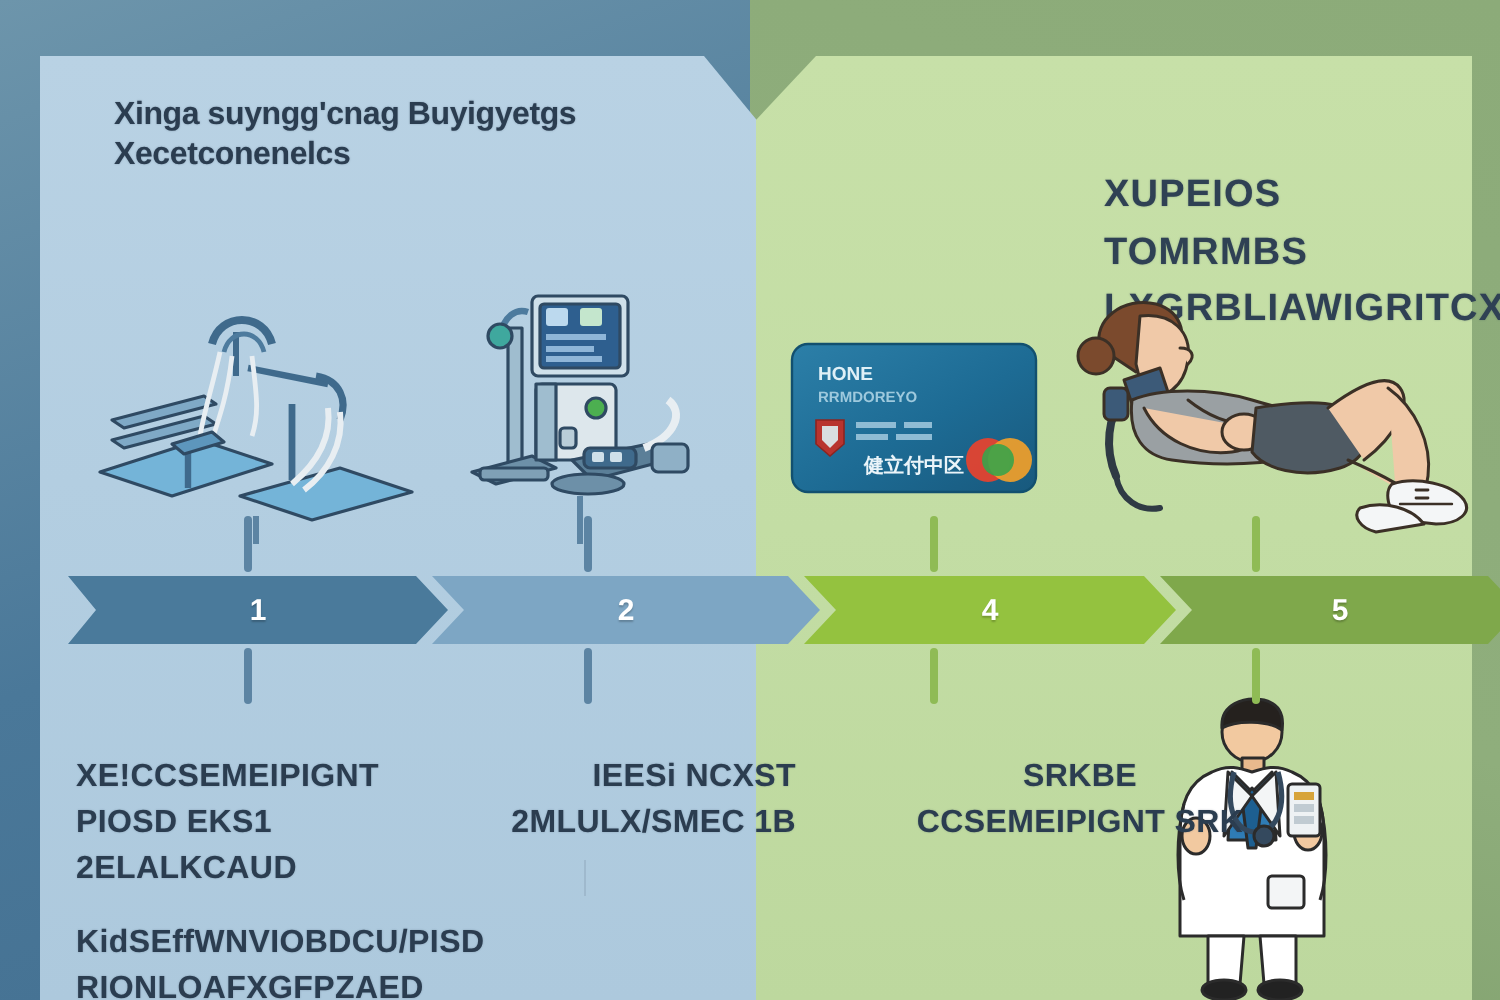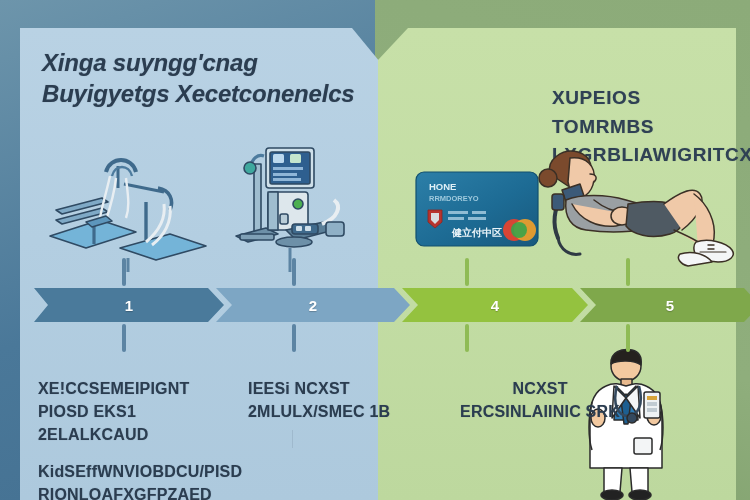--- a/index.html
+++ b/index.html
@@ -36,23 +36,22 @@
   
   .heading {
     position: absolute;
     color: #2b3d50;
     font-weight: bold;
     letter-spacing: -0.2px;
     line-height: 1.28;
     text-shadow: 0 0 1px rgba(43,61,80,.35);
   }
   #title-left {
-    left: 42px; top: 48px; width: 320px;
-    font-size: 24px;
-    font-style: italic;
+    left: 57px; top: 48px; width: 320px;
+    font-size: 16px;
   }
   #title-right {
     left: 552px; top: 84px; width: 190px;
     font-size: 19px;
     letter-spacing: .6px;
     line-height: 1.5;
     color: #2f4154;
   }
 
   
@@ -89,36 +88,36 @@
   .cap {
     position: absolute;
     color: #2b3d50;
     font-size: 16px;
     font-weight: bold;
     line-height: 1.45;
     letter-spacing: .2px;
     text-shadow: 0 0 1px rgba(43,61,80,.3);
   }
   #cap-1  { left: 38px;  top: 377px; width: 180px; }
-  #cap-2  { left: 248px; top: 377px; width: 150px; text-align: left; }
+  #cap-2  { left: 248px; top: 377px; width: 150px; text-align: right; }
   #cap-3  { left: 455px; top: 377px; width: 170px; text-align: center; }
   #cap-4  { left: 38px;  top: 460px; width: 190px; }
   #cap-5  { left: 262px; top: 460px; width: 120px; text-align: center; }
 
   
   #mini-divider {
     position: absolute; left: 292px; top: 430px;
     width: 1px; height: 18px; background: #9fb9cd;
   }
 
   
   .illus { position: absolute; }
   #illus-gym     { left: 40px;  top: 148px; width: 175px; height: 124px; }
   #illus-monitor { left: 226px; top: 142px; width: 130px; height: 130px; }
-  #illus-card    { left: 412px; top: 158px; width: 132px; height: 100px; }
+  #illus-card    { left: 392px; top: 158px; width: 132px; height: 100px; }
   #illus-woman   { left: 528px; top: 138px; width: 215px; height: 134px; }
   #illus-doctor  { left: 576px; top: 346px; width: 118px; height: 154px; }
 </style>
 </head>
 <body>
 
 <div id="stage">
 
   <div class="bg-left"></div>
   <div class="bg-right"></div>
@@ -326,18 +325,18 @@
     <div class="seg s3">
       <span>4</span>
     </div>
     <div class="seg s4">
       <span>5</span>
     </div>
   </div>
 
   <div class="cap" id="cap-1">XE!CCSEMEIPIGNT PIOSD EKS1 2ELALKCAUD</div>
   <div class="cap" id="cap-2">IEESi NCXST 2MLULX/SMEC 1B</div>
-  <div class="cap" id="cap-3">NCXST ERCSINLAIINIC SRK</div>
+  <div class="cap" id="cap-3">SRKBE CCSEMEIPIGNT SRK</div>
   <div class="cap" id="cap-4">KidSEffWNVIOBDCU/PISD RIONLOAFXGFPZAED</div>
 
   <div id="mini-divider"></div>
 
 </div>
 
 </body></html>

